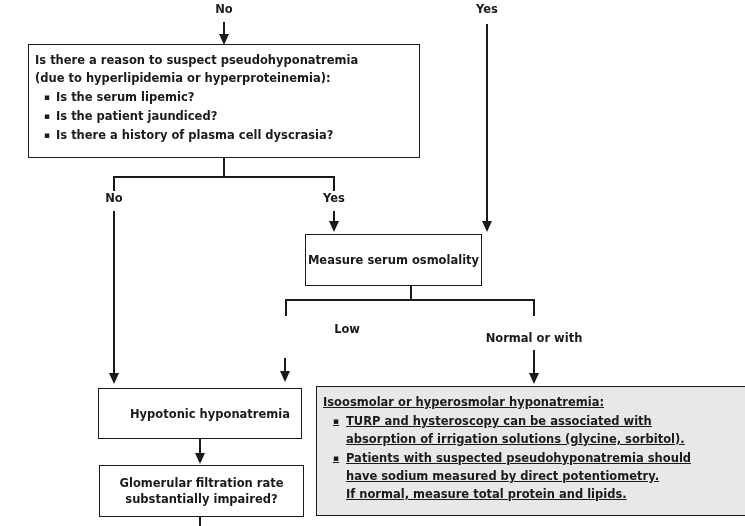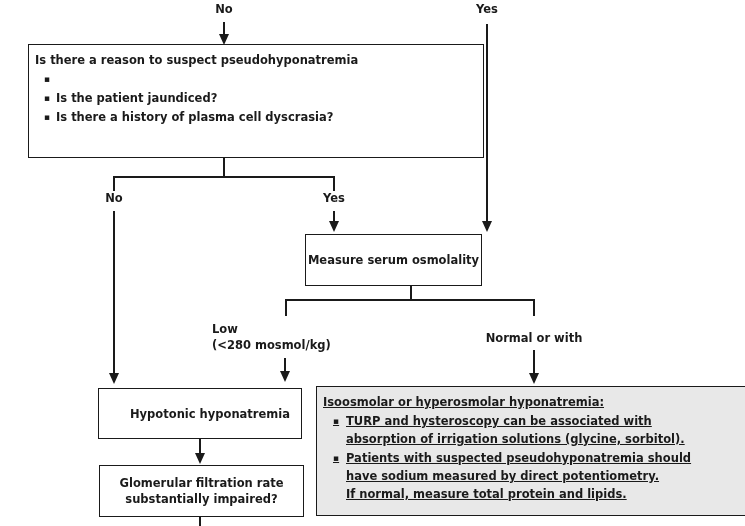--- a/index.html
+++ b/index.html
@@ -25,21 +25,21 @@
   }
   .vline { position: absolute; width: 2px; background: var(--line); }
   .hline { position: absolute; height: 2px; background: var(--line); }
   .ah {
     position: absolute; width: 0; height: 0;
     border-left: 5px solid transparent;
     border-right: 5px solid transparent;
     border-top: 11px solid var(--line);
   }
   .lbl { position: absolute; text-align: center; white-space: nowrap; line-height: 14px; }
-  .lbl2 { position: absolute; text-align: left; line-height: 16px; }
+  .lbl2 { position: absolute; text-align: right; line-height: 16px; }
   .node {
     position: absolute;
     background: var(--box-bg);
     border: 1.5px solid var(--line);
   }
   .node.center {
     display: flex; flex-direction: column;
     align-items: center; justify-content: center;
     text-align: center; line-height: 16px;
   }
@@ -58,24 +58,26 @@
 <div id="canvas">
 
   <div class="lbl" style="left:185px; top:2px; width:44px;">No</div>
   <div class="vline" style="left:206px; top:22px; height:15px;"></div>
   <div class="ah" style="left:202px; top:34px;"></div>
 
   <div class="lbl" style="left:448px; top:2px; width:44px;">Yes</div>
   <div class="vline" style="left:469px; top:24px; height:199px;"></div>
   <div class="ah" style="left:465px; top:221px;"></div>
 
-  <div class="node textbox" style="left:11px; top:44px; width:456px; height:114px;">
+  <div class="node textbox" style="left:11px; top:44px; width:392px; height:114px;">
     <div>Is there a reason to suspect pseudohyponatremia</div>
+    <div>(due to hyperlipidemia or hyperproteinemia):</div>
     <div class="brow">
       <span class="bglyph">▪</span>
+      <span class="btext">Is the serum lipemic?</span>
     </div>
     <div class="brow">
       <span class="bglyph">▪</span>
       <span class="btext">Is the patient jaundiced?</span>
     </div>
     <div class="brow">
       <span class="bglyph">▪</span>
       <span class="btext">Is there a history of plasma cell dyscrasia?</span>
     </div>
   </div>
@@ -94,21 +96,20 @@
 
   <div class="node center" style="left:288px; top:234px; width:177px; height:52px;">
     <div>Measure serum osmolality</div>
   </div>
 
   <div class="vline" style="left:393px; top:286px; height:15px;"></div>
   <div class="hline" style="left:268px; top:299px; width:250px;"></div>
   <div class="vline" style="left:268px; top:299px; height:17px;"></div>
   <div class="lbl2" style="left:195px; top:321px; width:148px;">
     <div>Low</div>
-    <div>(&lt;280 mosmol/kg)</div>
   </div>
   <div class="vline" style="left:267px; top:358px; height:15px;"></div>
   <div class="ah" style="left:263px; top:371px;"></div>
 
   <div class="vline" style="left:516px; top:299px; height:17px;"></div>
   <div class="lbl" style="left:452px; top:331px; width:130px;">Normal or with</div>
   <div class="vline" style="left:516px; top:350px; height:24px;"></div>
   <div class="ah" style="left:512px; top:373px;"></div>
 
   <div class="node center" style="left:81px; top:388px; width:204px; height:51px;padding-left:20px;">

